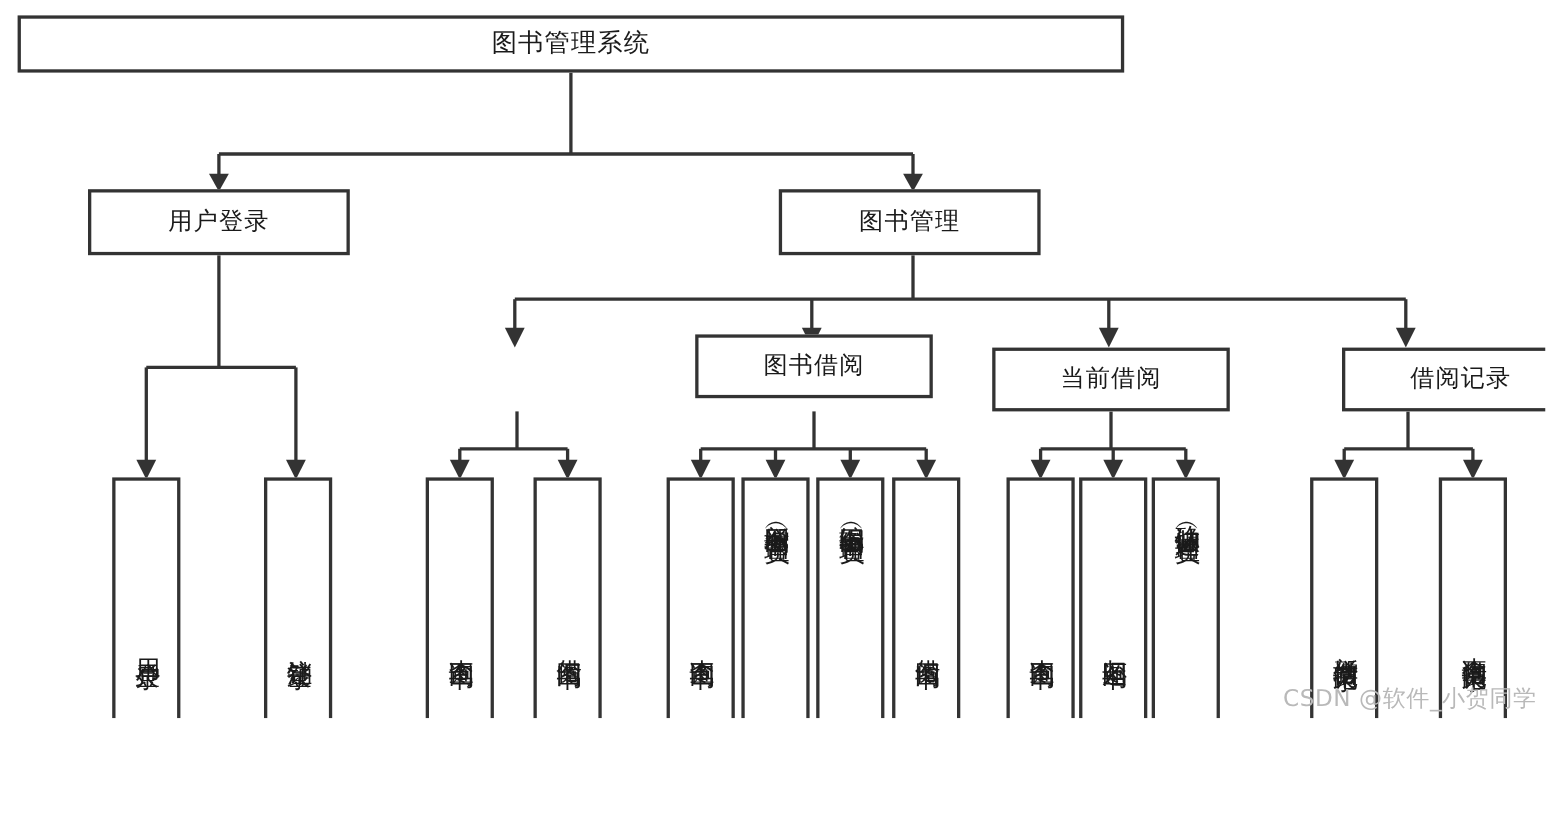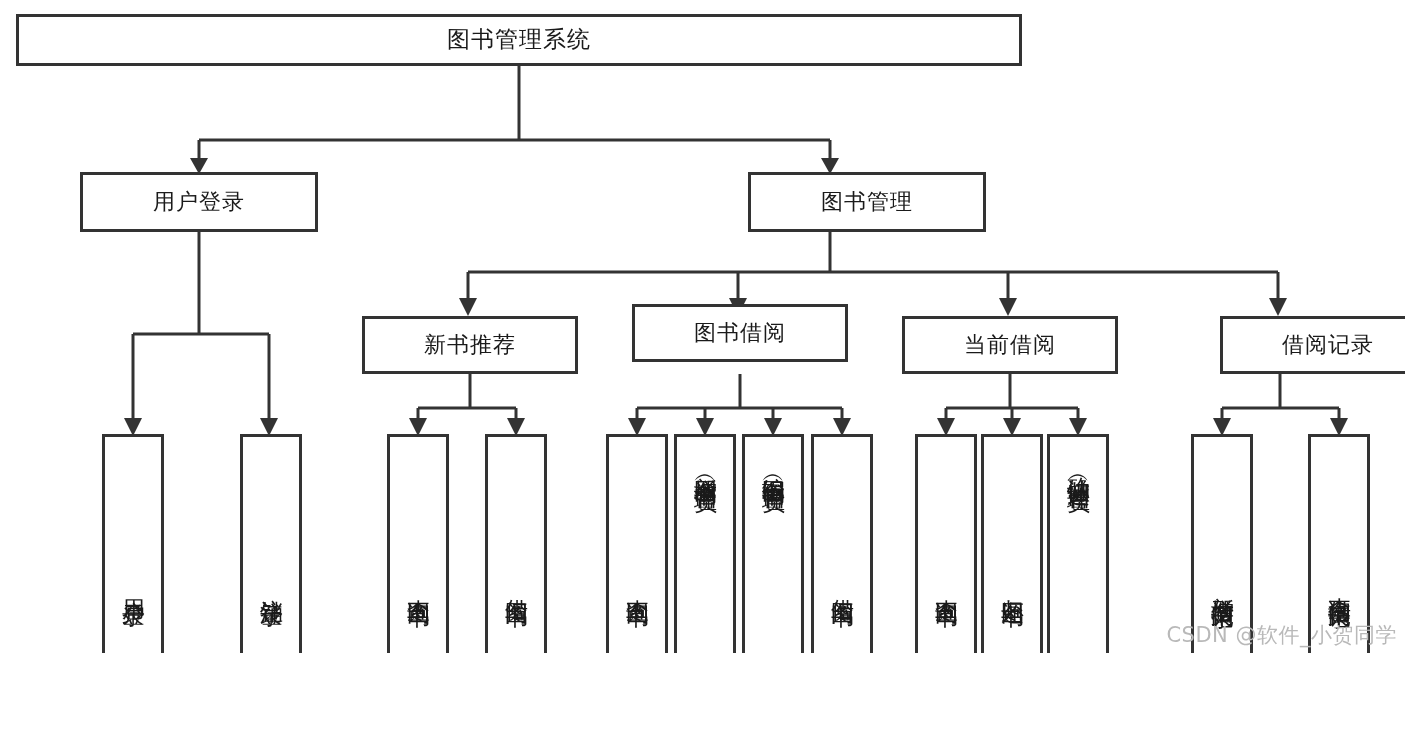--- a/index.html
+++ b/index.html
@@ -160,27 +160,24 @@
   </svg>
 
   <div class="node horizontal root" style="left:16px; top:14px; width:1006px; height:52px;">
     <span>图书管理系统</span>
   </div>
 
   <div class="node horizontal" style="left:80px; top:172px; width:238px; height:60px;">
     <span>用户登录</span>
   </div>
 
-  <div class="node horizontal" style="left:748px; top:172px; width:238px; height:60px;">
+  <div class="node horizontal" style="left:708px; top:172px; width:238px; height:60px;">
     <span>图书管理</span>
   </div>
 
-  <div class="node horizontal" style="left:362px; top:316px; width:216px; height:58px;">
-    <span>新书推荐</span>
-  </div>
 
   <div class="node horizontal" style="left:632px; top:304px; width:216px; height:58px;">
     <span>图书借阅</span>
   </div>
 
   <div class="node horizontal" style="left:902px; top:316px; width:216px; height:58px;">
     <span>当前借阅</span>
   </div>
 
   <div class="node horizontal" style="left:1220px; top:316px; width:216px; height:58px;">

